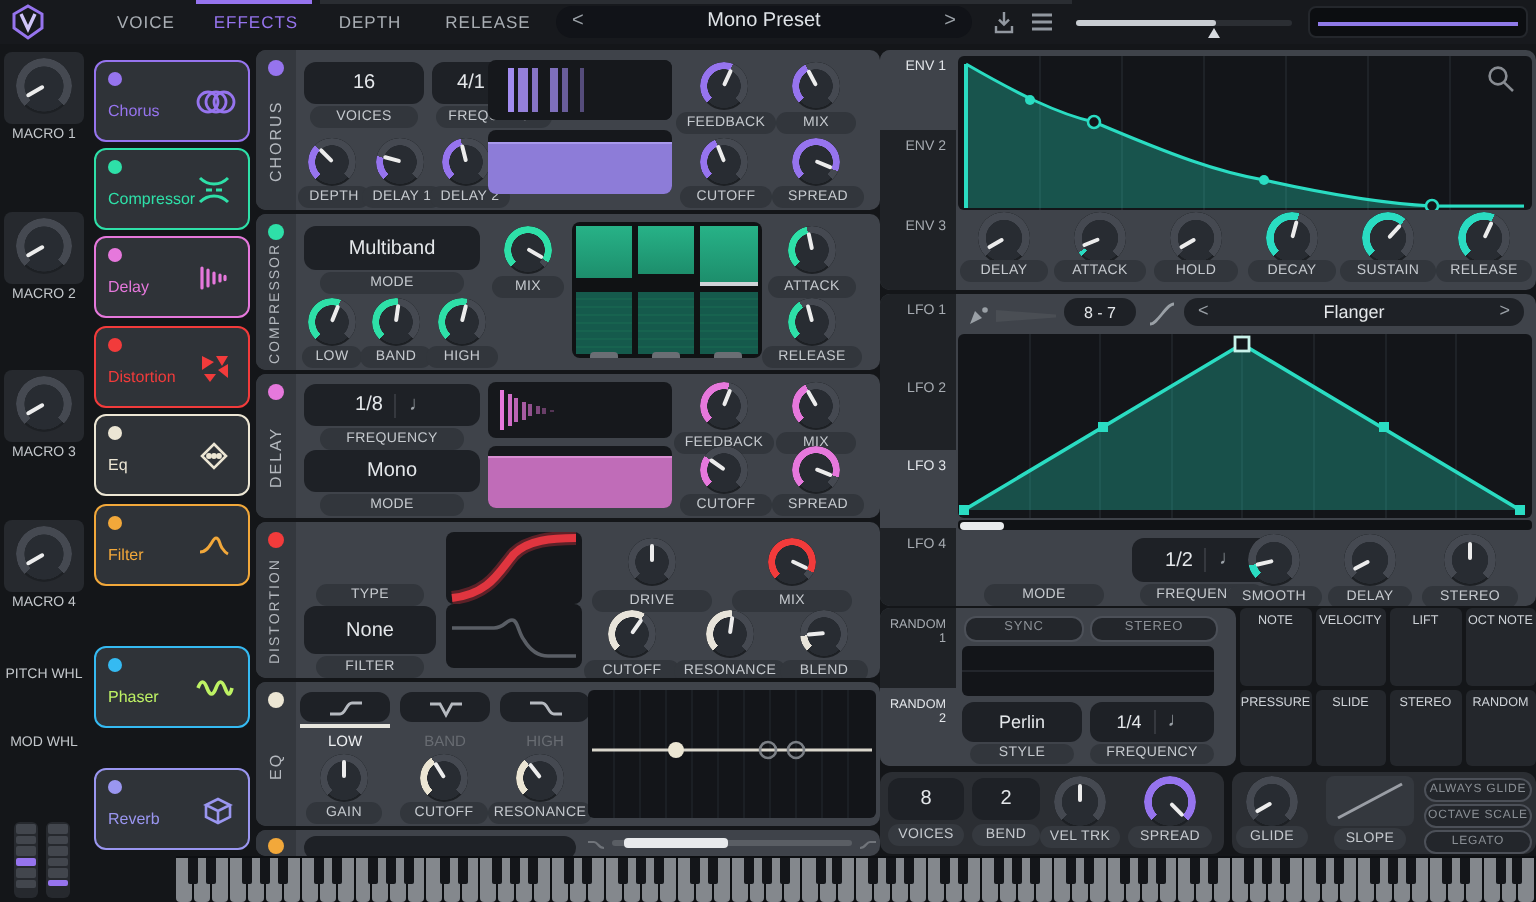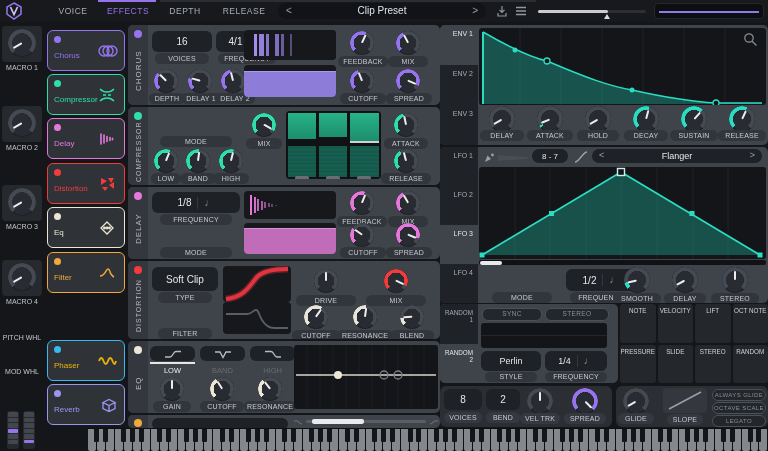--- a/index.html
+++ b/index.html
@@ -67,21 +67,21 @@
   <svg class="abs" style="left:5px;top:2px" width="18" height="18" viewBox="0 0 18 18">
     <path d="M9,1 L16,5 V12 L9,17 L2,12 V5 Z" stroke="#9674ee" stroke-width="1.5" fill="none"></path>
     <path d="M5.5,5 L9,12.5 L12.5,5" stroke="#cfc4f7" stroke-width="1.7" fill="none"></path>
   </svg>
   <div class="nav" style="left:48px;width:50px">VOICE</div>
   <div class="nav sel" style="left:100px;width:56px">EFFECTS</div>
   <div class="nav" style="left:160px;width:50px">DEPTH</div>
   <div class="nav" style="left:214px;width:60px">RELEASE</div>
   <div class="abs" style="left:278px;top:3px;width:208px;height:16px;background:#111318;border-radius:8px">
     <span class="abs" style="left:8px;top:2px;font-size:10px;color:#9aa0a6">&lt;</span>
-    <span class="abs" style="left:0;right:0;top:2px;text-align:center;font-size:10px;color:#dfe3e7">Clip Preset</span>
+    <span class="abs" style="left:0;right:0;top:2px;text-align:center;font-size:10px;color:#dfe3e7">Mono Preset</span>
     <span class="abs" style="right:8px;top:2px;font-size:10px;color:#9aa0a6">&gt;</span>
   </div>
   <svg class="abs" style="left:496px;top:5px" width="12" height="12" viewBox="0 0 12 12">
     <path d="M2,8 V11 H10 V8 M6,1 V7 M3.5,4.8 L6,7.3 L8.5,4.8" stroke="#9298a0" stroke-width="1.2" fill="none"></path>
   </svg>
   <svg class="abs" style="left:515px;top:6px" width="12" height="10" viewBox="0 0 12 10">
     <path d="M1,1.5 H11 M1,5 H11 M1,8.5 H11" stroke="#9298a0" stroke-width="1.6"></path>
   </svg>
   <div class="abs" style="left:538px;top:10px;width:108px;height:3px;background:#2b2e33;border-radius:2px">
     <div class="abs" style="left:0;top:0;width:70px;height:3px;background:#c9cdd2;border-radius:2px"></div>
@@ -166,21 +166,21 @@
         <circle cx="12.5" cy="10" r="0.8" fill="currentColor"></circle>
       </svg>
   </div>
   <div class="fxitem" style="top:230px;border-color:#f2a83a;color:#f2a83a">
     <span class="d" style="background:#f2a83a"></span>
     <span class="n">Filter</span>
     <svg width="22" height="20" viewBox="0 0 20 20" stroke="currentColor" fill="none" stroke-width="1.5">
       <path d="M3,13 C8,13 9,6 11,6 C13,6 12.5,9 14,11 C15,12.5 16,13.5 17,14"></path>
       </svg>
   </div>
-  <div class="fxitem" style="top:318px;border-color:#35baf2;color:#eab308">
+  <div class="fxitem" style="top:301px;border-color:#35baf2;color:#bef264">
     <span class="d" style="background:#35baf2"></span>
     <span class="n">Phaser</span>
     <svg width="22" height="20" viewBox="0 0 20 20" stroke="currentColor" fill="none" stroke-width="1.8">
       <path d="M2,10 C3.5,6 5,6 6.5,10 C8,14 9.5,14 11,10 C12.5,6 14,6 15.5,10 C17,14 18,14 19,10"></path>
       </svg>
   </div>
   <div class="fxitem" style="top:362px;border-color:#9a96f0;color:#9a96f0">
     <span class="d" style="background:#9a96f0"></span>
     <span class="n">Reverb</span>
     <svg width="22" height="20" viewBox="0 0 20 20" stroke="currentColor" fill="none" stroke-width="1.3">
@@ -230,20 +230,23 @@
     <i class="kn" style="left:222px;top:44px;width:24px;height:24px;--ac:#9674ee;--arc:42;--tick:-22deg"></i>
     <b class="pl" style="left:212px;top:68px;width:46px">CUTOFF</b>
     <i class="kn" style="left:268px;top:44px;width:24px;height:24px;--ac:#9674ee;--arc:92;--tick:113deg"></i>
     <b class="pl" style="left:258px;top:68px;width:46px">SPREAD</b>
   </div>
 
   <div class="fxsec" style="top:85px;height:78px">
     <div class="strip"></div>
     <span class="dot" style="left:6px;top:5px;background:#2ee0a8"></span>
     <div class="vt" style="font-size:7px">COMPRESSOR</div>
+    <div class="vb" style="left:24px;top:6px;width:88px;height:22px">
+        <span>Multiband</span>
+      </div>
     <b class="pl" style="left:32px;top:29px;width:72px">MODE</b>
     <i class="kn" style="left:124px;top:6px;width:24px;height:24px;--ac:#2ee0a8;--arc:95;--tick:120deg"></i>
     <b class="pl" style="left:118px;top:31px;width:36px">MIX</b>
     <div class="viz" style="left:158px;top:4px;width:95px;height:68px;background:#101214">
       <div class="abs" style="left:2px;top:2px;width:28px;height:26px;background:linear-gradient(#27b287,#1d8e6c)"></div>
       <div class="abs" style="left:33px;top:2px;width:28px;height:24px;background:linear-gradient(#27b287,#1d8e6c)"></div>
       <div class="abs" style="left:64px;top:2px;width:29px;height:28px;background:linear-gradient(#27b287,#1d8e6c);border-bottom:2px solid #cfd3d7"></div>
       <div class="abs" style="left:2px;top:35px;width:28px;height:31px;background:repeating-linear-gradient(0deg,#155a4c 0 3px,#17634f 3px 4px)"></div>
       <div class="abs" style="left:33px;top:35px;width:28px;height:31px;background:repeating-linear-gradient(0deg,#155a4c 0 3px,#17634f 3px 4px)"></div>
       <div class="abs" style="left:64px;top:35px;width:29px;height:31px;background:repeating-linear-gradient(0deg,#155a4c 0 3px,#17634f 3px 4px)"></div>
@@ -279,48 +282,51 @@
       <i class="bar" style="left:16.5px;top:9.5px;width:2px;height:9px;background:#e678dc;opacity:.7"></i>
       <i class="bar" style="left:20px;top:11px;width:2px;height:6px;background:#e678dc;opacity:.6"></i>
       <i class="bar" style="left:23.5px;top:12px;width:2px;height:4px;background:#e678dc;opacity:.5"></i>
       <i class="bar" style="left:27px;top:13px;width:2px;height:2.5px;background:#e678dc;opacity:.4"></i>
       <i class="bar" style="left:30.5px;top:13.5px;width:2px;height:1.5px;background:#e678dc;opacity:.3"></i>
     </div>
     <i class="kn" style="left:222px;top:4px;width:24px;height:24px;--ac:#e678dc;--arc:55;--tick:22deg"></i>
     <b class="pl" style="left:209px;top:29px;width:50px">FEEDBACK</b>
     <i class="kn" style="left:268px;top:4px;width:24px;height:24px;--ac:#e678dc;--arc:40;--tick:-30deg"></i>
     <b class="pl" style="left:260px;top:29px;width:40px">MIX</b>
+    <div class="vb" style="left:24px;top:38px;width:88px;height:21px">
+        <span>Mono</span>
+      </div>
     <b class="pl" style="left:32px;top:60px;width:72px">MODE</b>
     <div class="viz" style="left:116px;top:36px;width:92px;height:31px">
       <div class="abs" style="left:0;right:0;bottom:0;height:25px;background:#c06cb8;border-top:1px solid #d98ed2"></div>
     </div>
     <i class="kn" style="left:222px;top:36px;width:24px;height:24px;--ac:#e678dc;--arc:30;--tick:-55deg"></i>
     <b class="pl" style="left:212px;top:60px;width:46px">CUTOFF</b>
     <i class="kn" style="left:268px;top:36px;width:24px;height:24px;--ac:#e678dc;--arc:90;--tick:112deg"></i>
     <b class="pl" style="left:258px;top:60px;width:46px">SPREAD</b>
   </div>
 
   <div class="fxsec" style="top:239px;height:78px">
     <div class="strip"></div>
     <span class="dot" style="left:6px;top:5px;background:#f23b3b"></span>
     <div class="vt" style="font-size:7px">DISTORTION</div>
-    <div class="vb" style="left:24px;top:6px;width:66px;height:24px">
-        <span>Soft Clip</span>
-      </div>
     <b class="pl" style="left:30px;top:31px;width:54px">TYPE</b>
     <div class="viz" style="left:95px;top:5px;width:68px;height:36px">
       <svg width="68" height="36" viewBox="0 0 68 36">
         <path d="M3,33 C22,31 27,19 34,11 C41,4 53,3 65,3" stroke="rgba(224,53,63,.35)" stroke-width="7" fill="none"></path>
         <path d="M3,33 C22,31 27,19 34,11 C41,4 53,3 65,3" stroke="#e0353f" stroke-width="4" fill="none"></path>
       </svg>
     </div>
     <i class="kn" style="left:186px;top:8px;width:24px;height:24px;--ac:#f23b3b;--arc:0;--tick:0deg"></i>
     <b class="pl" style="left:168px;top:34px;width:60px">DRIVE</b>
     <i class="kn" style="left:256px;top:8px;width:24px;height:24px;--ac:#f23b3b;--arc:93;--tick:115deg"></i>
     <b class="pl" style="left:238px;top:34px;width:60px">MIX</b>
+    <div class="vb" style="left:24px;top:42px;width:66px;height:24px">
+        <span>None</span>
+      </div>
     <b class="pl" style="left:30px;top:67px;width:54px">FILTER</b>
     <div class="viz" style="left:95px;top:41px;width:68px;height:32px">
       <svg width="68" height="32" viewBox="0 0 68 32">
         <path d="M3,12 L24,12 C29,12 30,8 33,8 C36,8 36,14 39,18 C42,23 46,26 51,26 L65,26" stroke="#5a5e65" stroke-width="1.8" fill="none"></path>
       </svg>
     </div>
     <i class="kn" style="left:176px;top:44px;width:24px;height:24px;--ac:#e8e4da;--arc:62;--tick:35deg"></i>
     <b class="pl" style="left:164px;top:69px;width:48px">CUTOFF</b>
     <i class="kn" style="left:225px;top:44px;width:24px;height:24px;--ac:#e8e4da;--arc:52;--tick:8deg"></i>
     <b class="pl" style="left:209px;top:69px;width:56px">RESONANCE</b>

